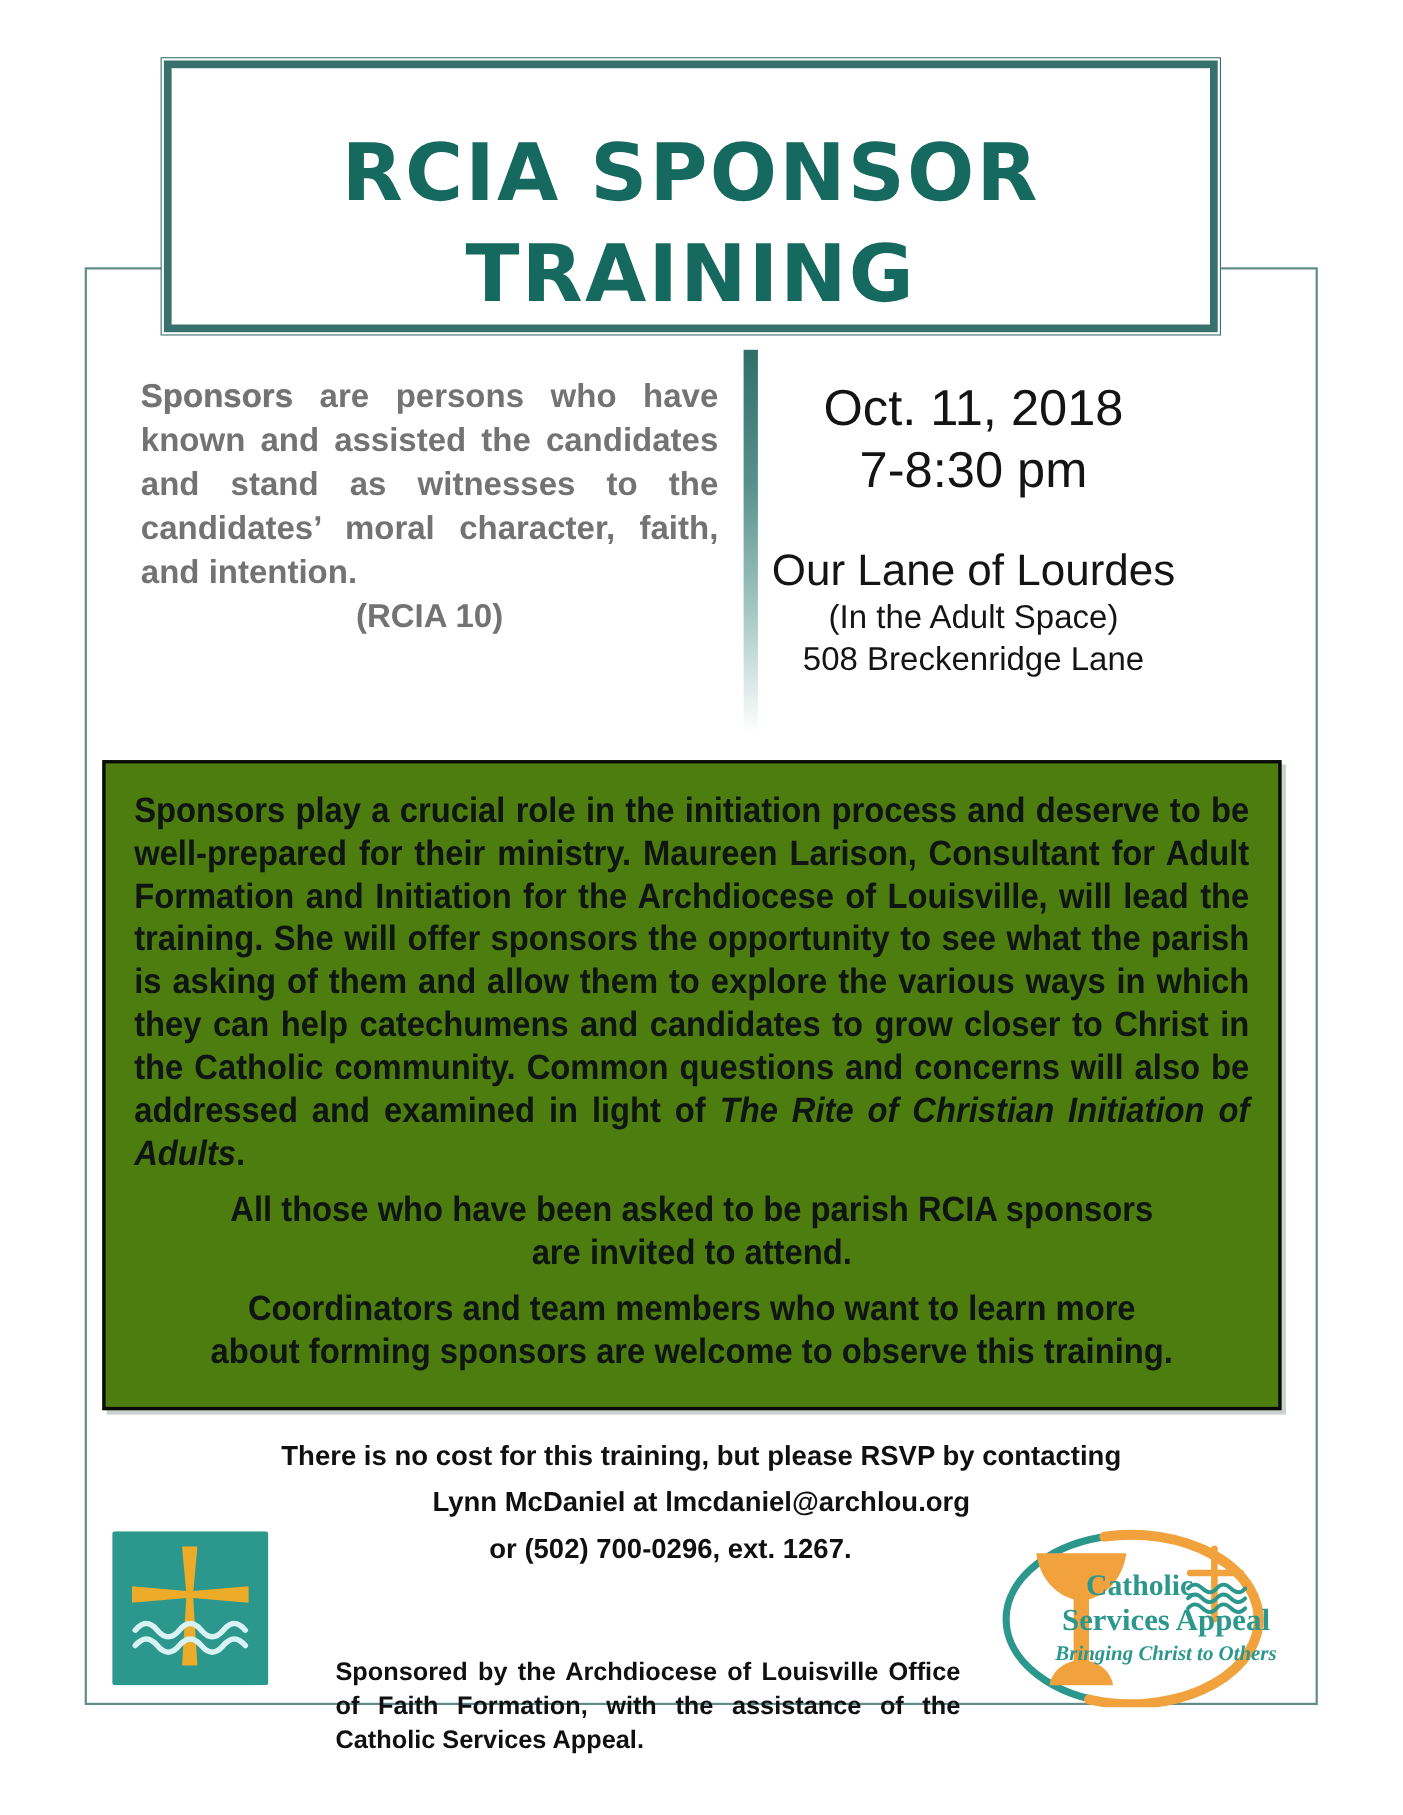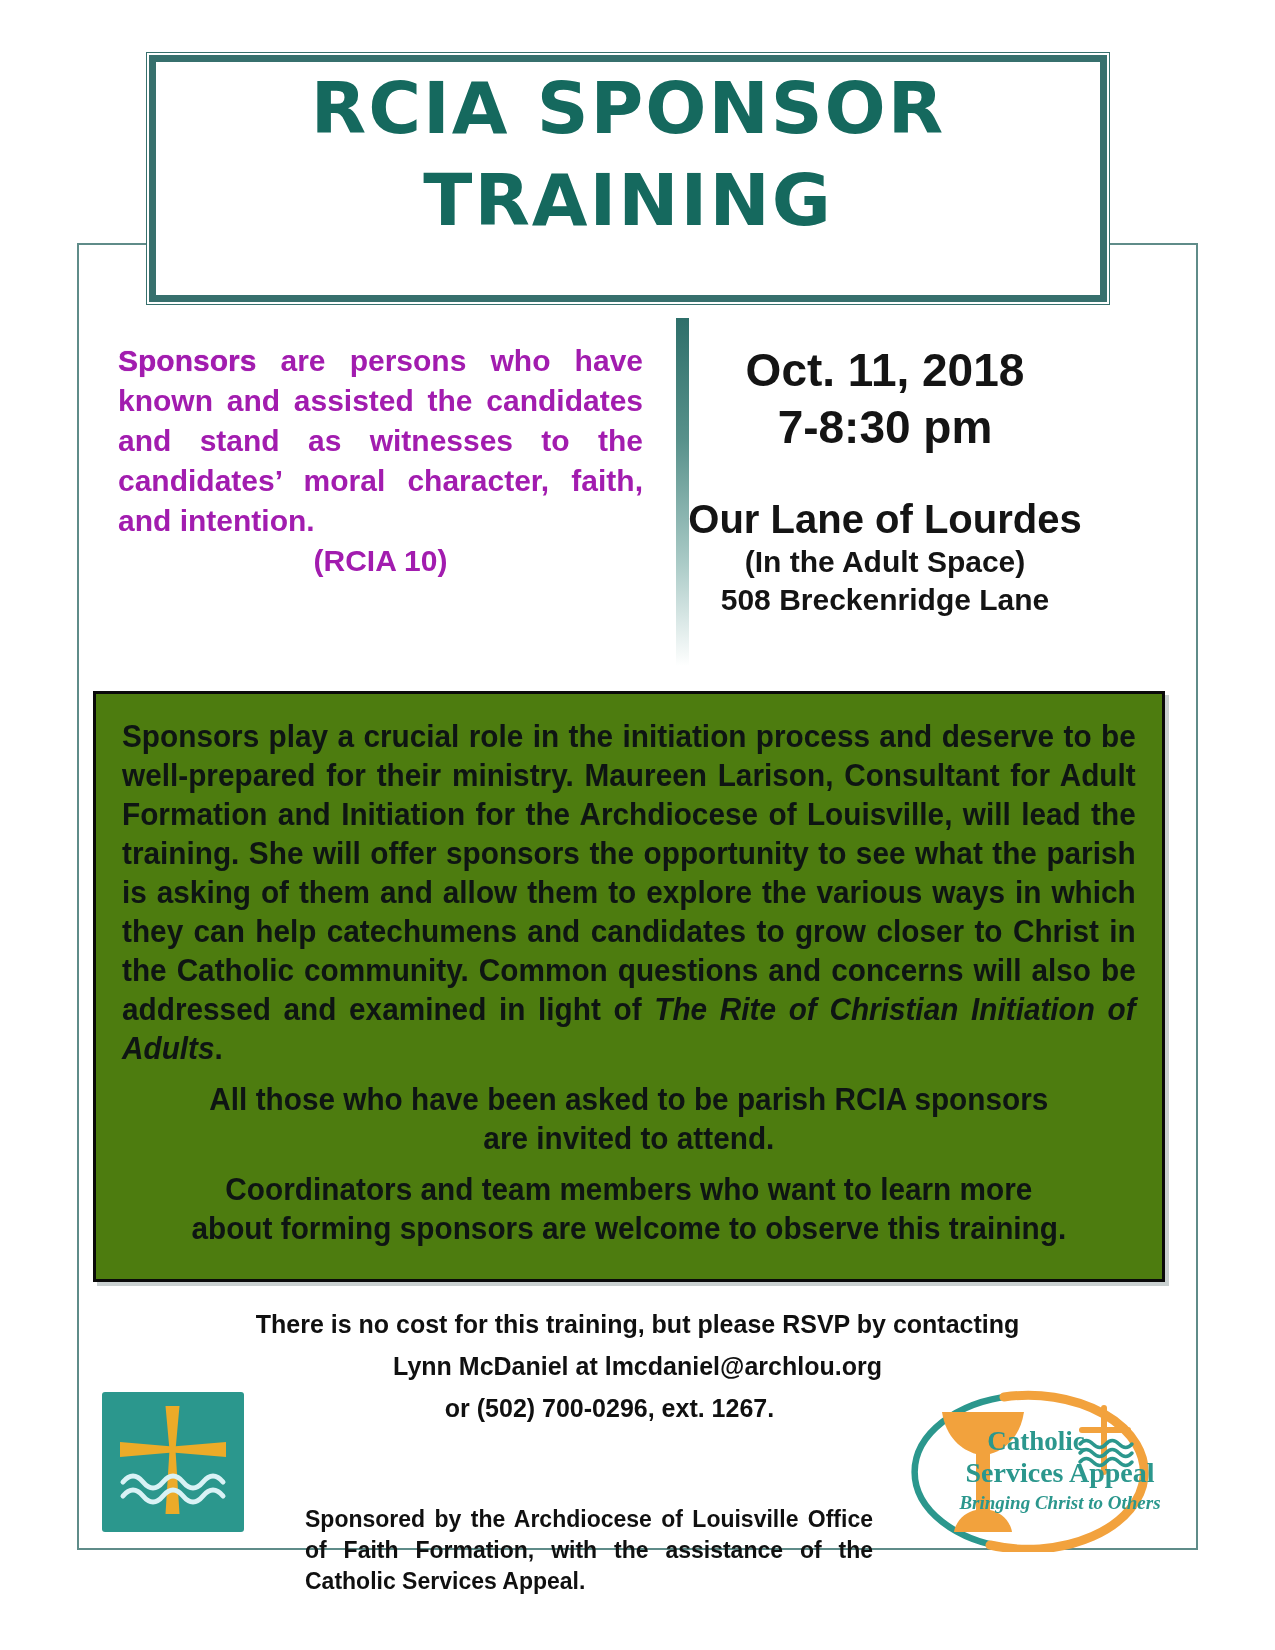--- a/index.html
+++ b/index.html
@@ -8,42 +8,42 @@
     font-family:"Liberation Sans",sans-serif;color:#141414;overflow:hidden;
   }
   .outer-frame{
     position:absolute;left:77px;top:243px;width:1121px;height:1307px;
     border:2px solid #5f8c89;box-sizing:border-box;background:transparent;
   }
   .title-box{
     position:absolute;left:149px;top:55px;width:958px;height:247px;
     box-sizing:border-box;border:7px solid #37706d;background:#ffffff;
     box-shadow:0 0 0 2px #ffffff,0 0 0 3px #37706d;
-    display:flex;align-items:flex-start;justify-content:center;
+    display:flex;align-items:flex-end;justify-content:center;
   }
   .title-text{
     width:640px;text-align:center;
     font-family:"DejaVu Sans","Liberation Sans",sans-serif;
     font-weight:bold;font-size:72px;line-height:92px;letter-spacing:2px;
     color:#15695e;
   }
   .intro{
-    position:absolute;left:118px;top:341px;width:525px;
-    font-weight:bold;font-size:30px;line-height:40px;color:#a21caf;
+    position:absolute;left:128px;top:341px;width:525px;
+    font-weight:bold;font-size:30px;line-height:40px;color:#737373;
     text-align:justify;
   }
   .intro-lead{text-shadow:0 0 0.8px currentColor;}
   .intro-citation{text-align:center;font-weight:bold;}
   .column-divider{
     position:absolute;left:676px;top:318px;width:13px;height:348px;
     background:linear-gradient(to bottom,#2e6f6a 0%,#58918b 35%,#a9cac6 70%,rgba(255,255,255,0) 100%);
   }
   .event{
     position:absolute;left:675px;top:342px;width:420px;text-align:center;
-    font-weight:bold;color:#141414;
+    font-weight:normal;color:#141414;
   }
   .event-datetime{font-size:46px;line-height:57px;}
   .event-venue{margin-top:39px;font-size:40px;line-height:48px;}
   .event-sub{font-size:30px;line-height:38px;}
   .details-box{
     position:absolute;left:93px;top:691px;width:1072px;height:591px;
     box-sizing:border-box;border:3px solid #0a0a0a;background:#4d7c0f;
     padding:23px 26px;box-shadow:4px 4px 0 rgba(100,120,120,0.35);
   }
   .condensed{

